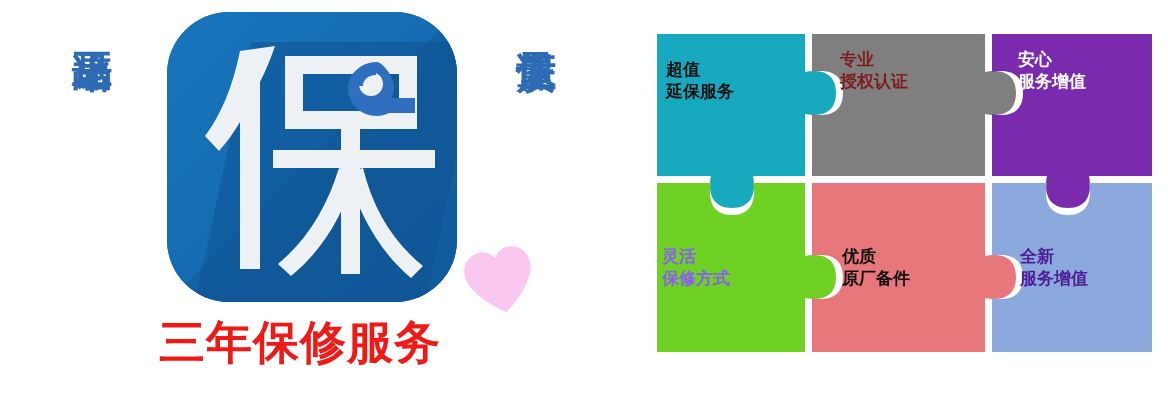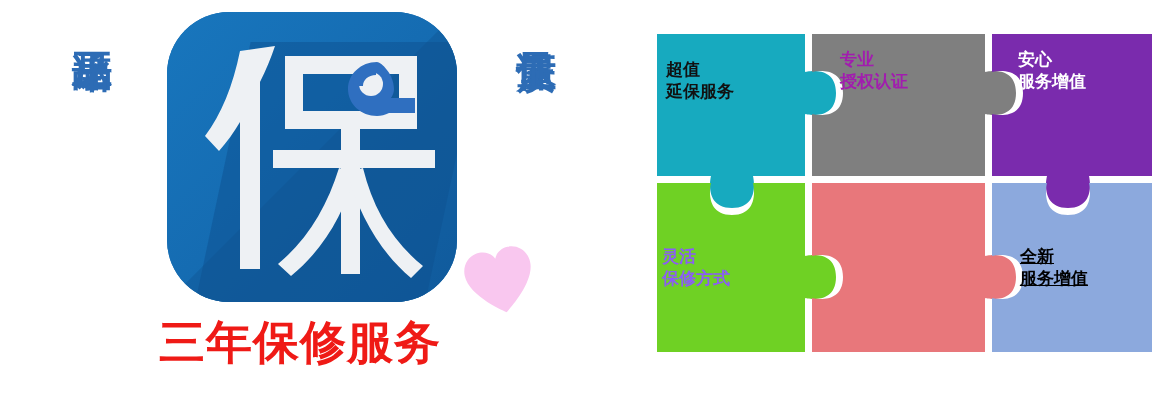--- a/index.html
+++ b/index.html
@@ -221,21 +221,23 @@
              L407,183 C407,183 399,215 428,215 C457,215 449,183 449,183
              L512,183
              L512,352
              L352,352
              L352,298 C352,298 383,306 383,277 C383,248 352,256 352,256
              Z" fill="#8ca9dd"></path>
   </svg>
 
   <div class="piece-label lbl-dark" id="label-0" style="color: rgb(17, 17, 17);">超值
 延保服务</div>
-  <div class="piece-label lbl-dark" id="label-1" style="color: #a21caf;">专业
+  <div class="piece-label lbl-dark" id="label-1" style="color: #7f1d1d;">专业
 授权认证</div>
   <div class="piece-label lbl-light" id="label-2" style="color: rgb(255, 255, 255);">安心
 服务增值</div>
   <div class="piece-label lbl-dark" id="label-3" style="color: #8b5cf6;">灵活
 保修方式</div>
-  <div class="piece-label lbl-dark" id="label-5" style="color: #000000; text-decoration: underline;">全新
+  <div class="piece-label lbl-dark" id="label-4" style="color: rgb(17, 17, 17);">优质
+原厂备件</div>
+  <div class="piece-label lbl-dark" id="label-5" style="color: #4c1d95;">全新
 服务增值</div>
 </div>
 
 </body></html>

